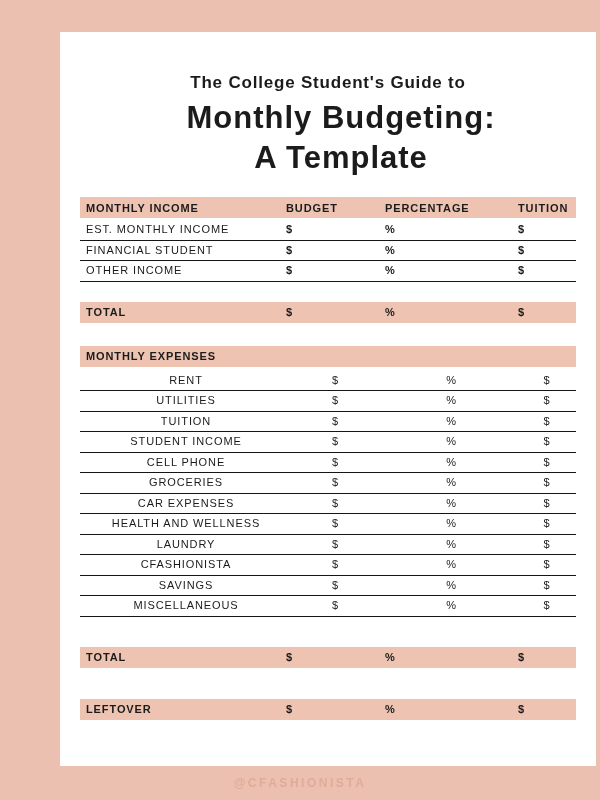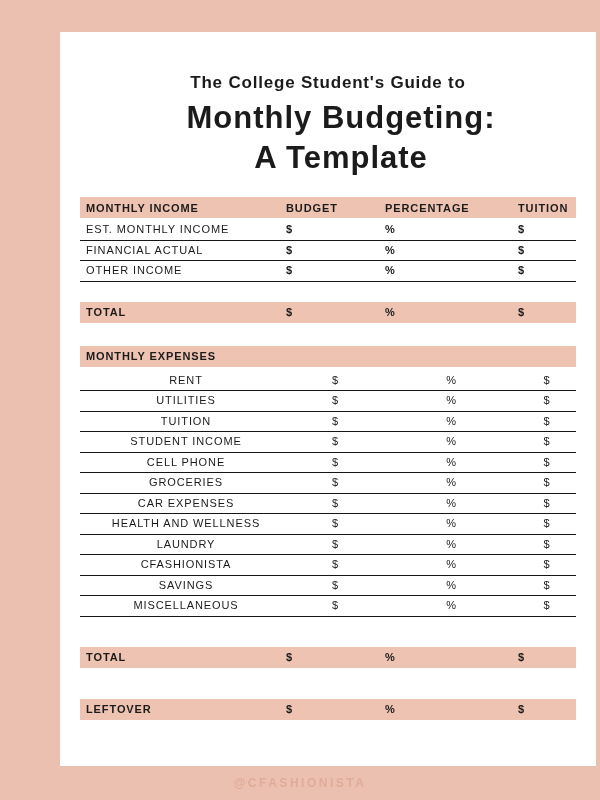--- a/index.html
+++ b/index.html
@@ -77,21 +77,21 @@
     </div>
 
     <div class="rows">
         <div class="row grid">
           <div class="cell label">EST. MONTHLY INCOME</div>
           <div class="cell bold">$</div>
           <div class="cell bold">%</div>
           <div class="cell bold">$</div>
         </div>
         <div class="row grid">
-          <div class="cell label">FINANCIAL ACTUAL</div>
+          <div class="cell label">FINANCIAL STUDENT</div>
           <div class="cell bold">$</div>
           <div class="cell bold">%</div>
           <div class="cell bold">$</div>
         </div>
         <div class="row grid">
           <div class="cell label">OTHER INCOME</div>
           <div class="cell bold">$</div>
           <div class="cell bold">%</div>
           <div class="cell bold">$</div>
         </div>

